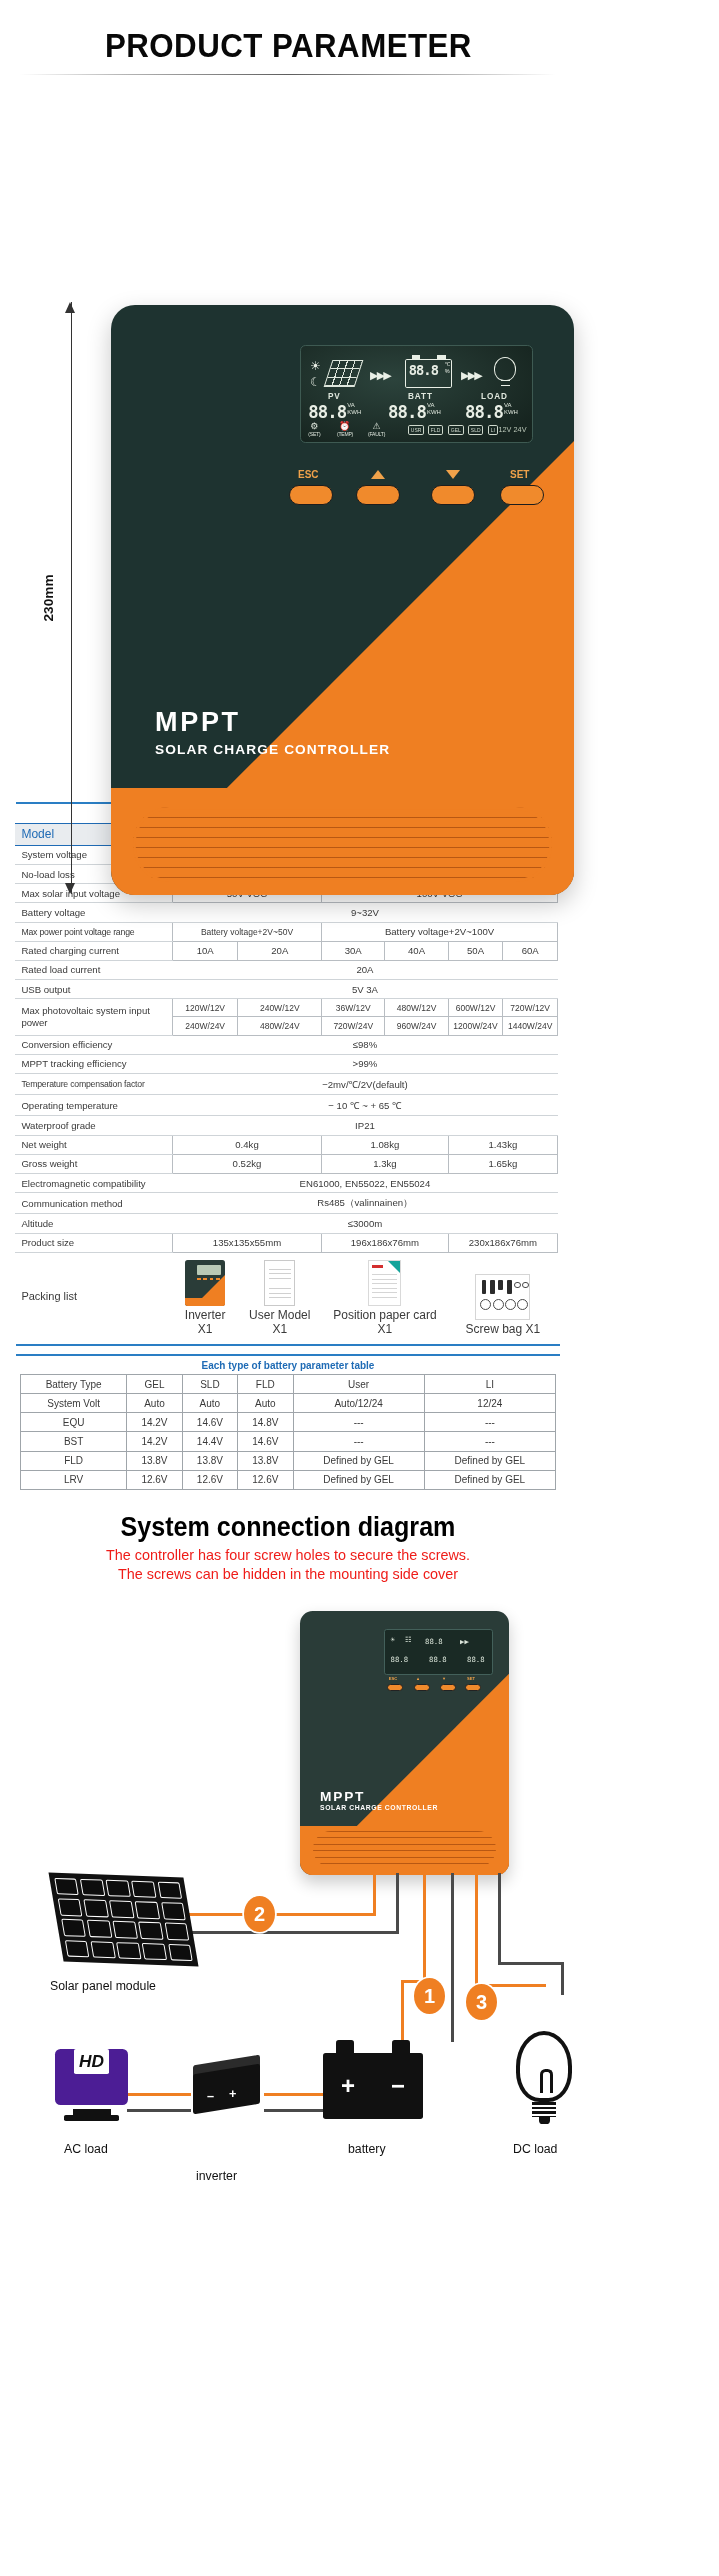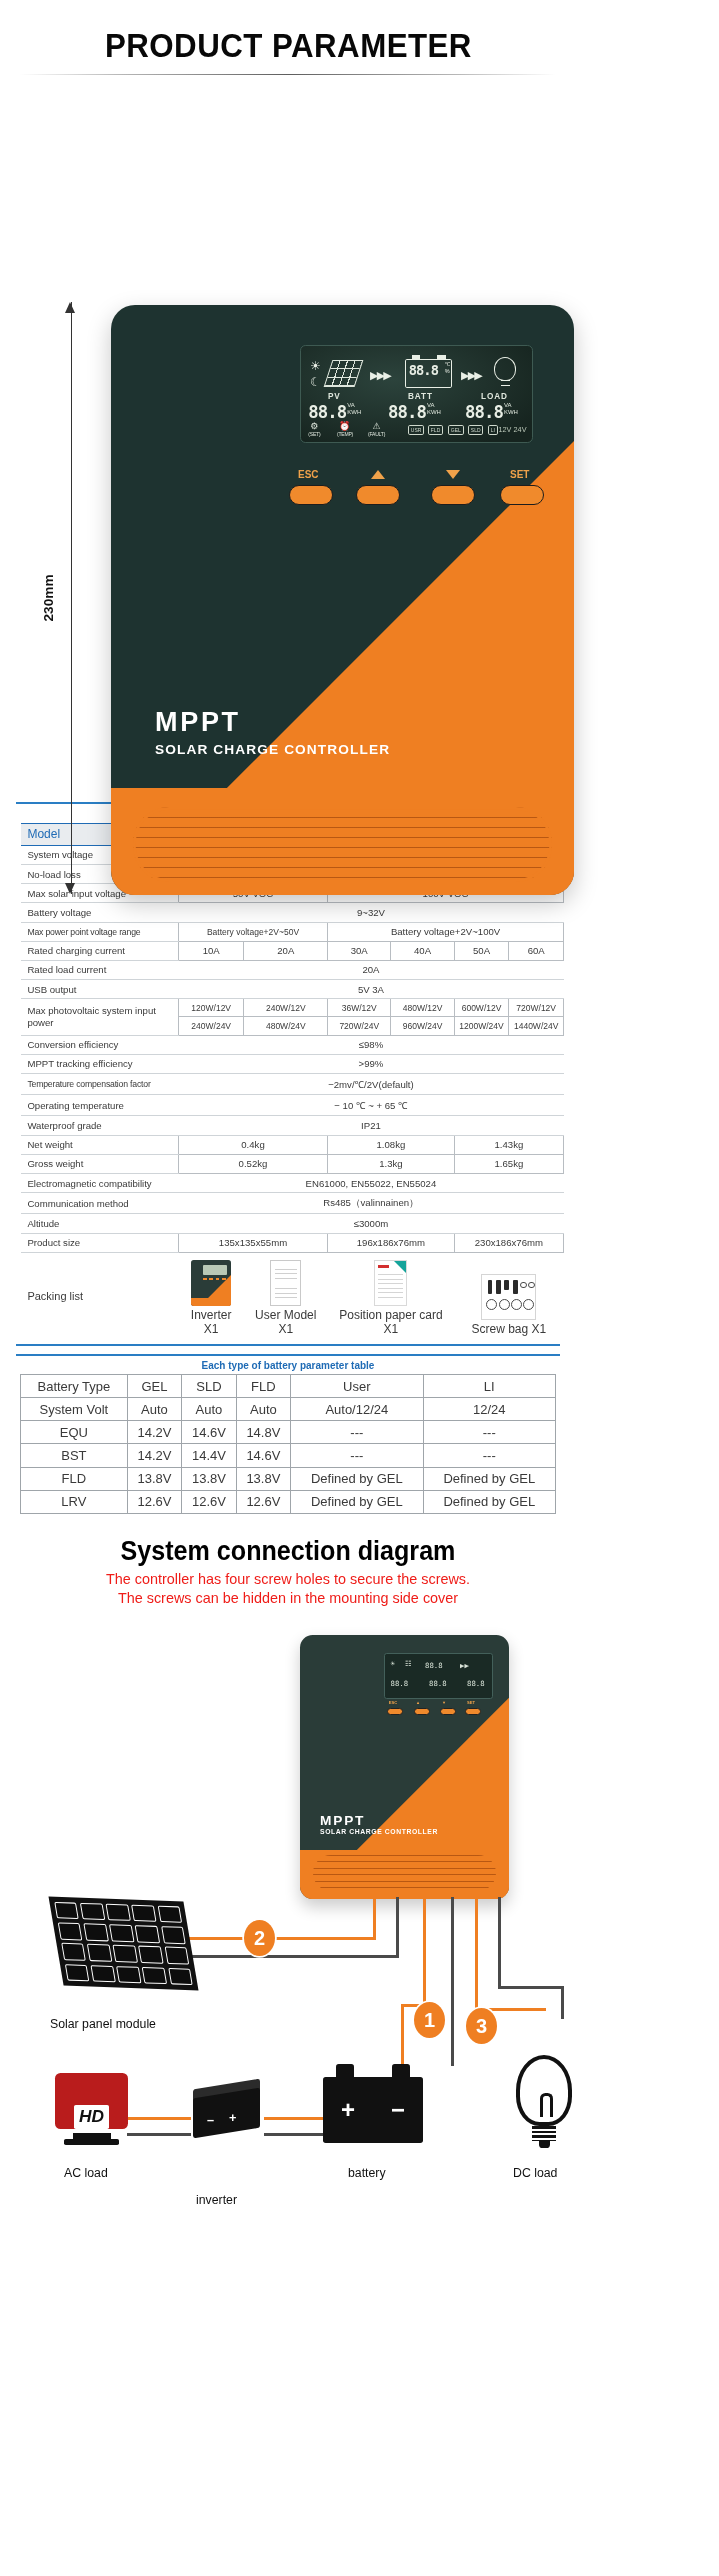--- a/index.html
+++ b/index.html
@@ -134,21 +134,21 @@
     border-radius:36px; background:#ef7f22;
     background-image: repeating-linear-gradient(to bottom,
        rgba(140,55,5,.55) 0 1.4px, transparent 1.4px 10px);
     box-shadow: inset 0 0 0 2.7px #ef7f22;
   }
 
   
   .tbl-caption { text-align:center; color:#1f6bb5; font-size:10px; font-weight:bold;
                  padding:4.6px 0 2.7px; }
   table { width:100%; border-collapse:collapse; font-size:9.6px; color:#3a3a3a; }
-  .spec { margin:0 21px; width:calc(100% - 33px); }
+  .spec { margin:0 15px; width:calc(100% - 33px); }
   .spec th, .spec td { padding:3.6px 4.6px; }
   .spec tr.modelrow th { background:#e9ecef; color:#1f6bb5; font-weight:normal;
                          font-size:11px; border:0.9px solid #2a7ec4; border-top:1.8px solid #1f6bb5;
                          border-bottom:1.8px solid #1f6bb5; text-align:center; }
   .spec tr.modelrow th.lead { text-align:left; border-left:none; border-right:0.9px solid #2a7ec4;
                               font-size:12px; padding-left:6.4px; }
   .spec td { border-bottom:0.9px solid #cfd4d8; text-align:center; }
   .spec td.lead { text-align:left; padding-left:6.4px; border-right:none; }
   .spec td.box { border:0.9px solid #b8bdc2; border-top:none; }
   .spec td.small { font-size:8.5px; }
@@ -178,21 +178,21 @@
                    border-left:12px solid transparent; border-top:12px solid #15a39a; }
   .mini-card .rd { position:absolute; left:2.7px; top:3.6px; width:11px; height:3.6px; background:#d32f2f; }
   .mini-card i { position:absolute; left:2.7px; right:3.6px; height:0.9px; background:#d5d5d5; }
   .mini-bag { width:55px; height:46px; background:#fff; border:0.9px solid #d5d5d5; position:relative; }
   .scr-pin { position:absolute; top:4.6px; width:4.6px; height:13.7px; background:#2b2b2b; border-radius:0.9px; }
   .scr-ring { position:absolute; width:11px; height:11px; border:1.8px solid #4a4a4a; border-radius:50%; }
 
   
   .bat { margin:0 20px; width:calc(100% - 40px); border:0.9px solid #9fa5aa; }
   .bat td, .bat th { border:0.9px solid #9fa5aa; text-align:center; padding:3.6px 2.7px;
-                     font-size:13px; font-weight:normal; color:#3a3a3a; }
+                     font-size:10px; font-weight:normal; color:#3a3a3a; }
 
   
   .sys-h { text-align:center; font-size:27px; font-weight:900; color:#000;
            margin-top:22px; transform:scaleX(.93); }
   .sys-s { text-align:center; color:#ef1c18; font-size:15px; line-height:1.28;
            margin-top:1.8px; transform:scaleX(.96); }
 
   .diagram { position:relative; height:583px; margin-top:20px; }
 
   .d-dev { position:absolute; left:300px; top:7.3px; width:209px; height:264px;
@@ -224,22 +224,22 @@
 
   .d-lbl { position:absolute; font-size:12.3px; color:#111; }
 
   .sp-panel { position:absolute; left:55px; top:273px; width:137px; height:100px; }
   .sp-grid { width:137px; height:87px; transform: skewY(12deg) rotate(-10deg);
              background:#111; padding:4.6px;
              display:grid; grid-template-columns:repeat(5,1fr); grid-template-rows:repeat(4,1fr); gap:3.6px; }
   .sp-grid i { background:#0d0d0d; border:1.4px solid #fff; border-radius:1.8px; }
 
   .mon { position:absolute; left:55px; top:446px; width:73px; }
-  .mon .scrn { width:73px; height:56px; background:#b91c1c; border-radius:5.5px;
-               display:flex; align-items:flex-end; justify-content:center; }
+  .mon .scrn { width:73px; height:56px; background:#4c1d95; border-radius:5.5px;
+               display:flex; align-items:flex-start; justify-content:center; }
   .mon .scrn span { background:#fff; color:#111; font-size:17.3px; font-weight:900;
                     padding:1.8px 4.6px; border-radius:1.8px; font-style:italic; }
   .mon .stand { width:38px; height:6.4px; background:#111; margin:3.6px auto 0; }
   .mon .foot2 { width:55px; height:5.5px; background:#111; margin:0 auto; border-radius:1.8px; }
 
   .inv { position:absolute; left:187px; top:455px; width:82px; height:55px; }
   .inv .bx { position:absolute; left:5.5px; top:11px; width:67px; height:40px; background:#111;
              border-radius:2.7px; transform:skewY(-9deg); }
   .inv .top2 { position:absolute; left:5.5px; top:1.8px; width:67px; height:14.6px; background:#2b2b2b;
                transform:skewY(-9deg); border-radius:2.7px; }
@@ -676,21 +676,21 @@
           <i></i>
           <i></i>
           <i></i>
           <i></i>
           <i></i>
           <i></i>
           <i></i>
           <i></i>
       </div>
     </div>
-    <div class="d-lbl" style="left:50px; top:390px;">Solar panel module</div>
+    <div class="d-lbl" style="left:50px; top:376px;">Solar panel module</div>
 
     <div class="mon">
       <div class="scrn">
           <span>HD</span>
         </div>
       <div class="stand"></div>
         <div class="foot2"></div>
     </div>
     <div class="d-lbl" style="left:64px; top:539px;">AC load</div>
 

